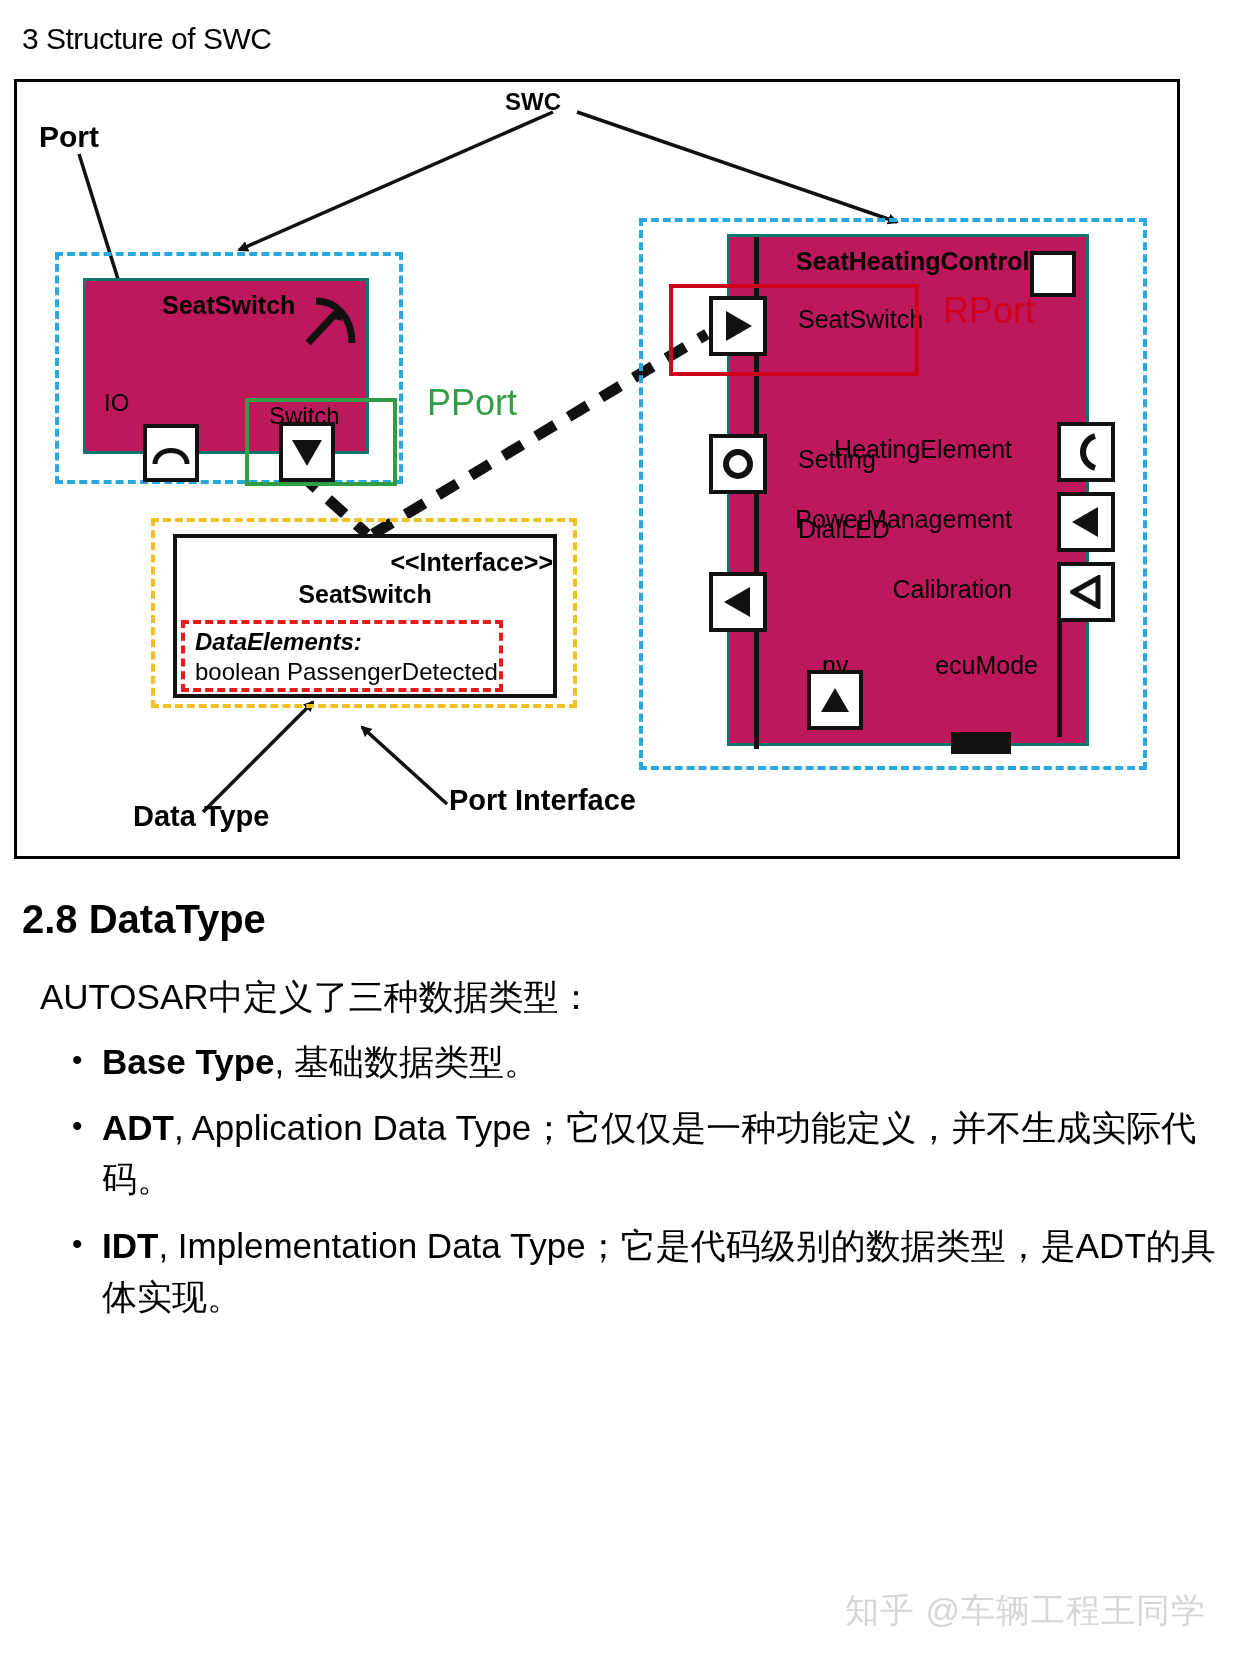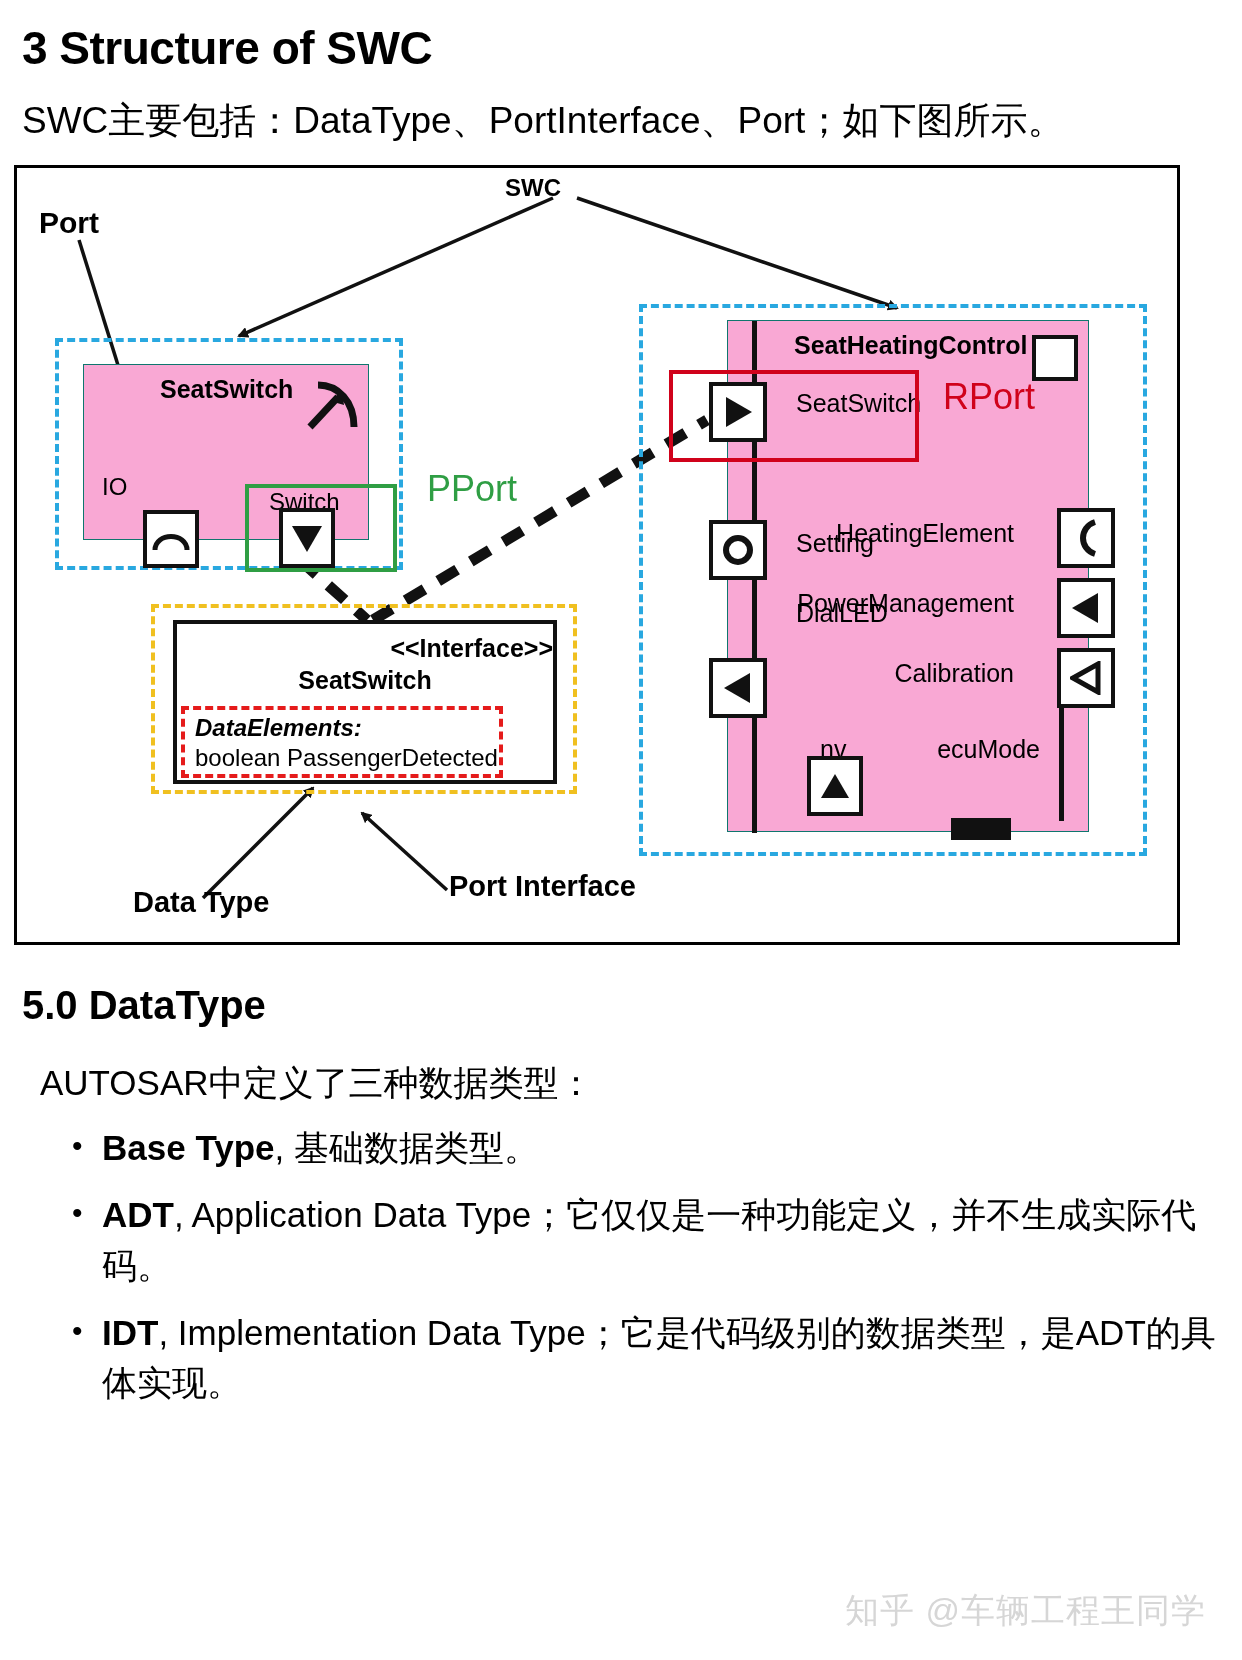--- a/index.html
+++ b/index.html
@@ -18,22 +18,22 @@
   .page {
     position: relative;
     width: 1242px;
     height: 1660px;
     box-sizing: border-box;
     padding: 0 14px;
   }
 
   
   h1.sec-title {
-    font-size: 46px;
-    font-weight: bold;
+    font-size: 30px;
+    font-weight: normal;
     letter-spacing: -0.5px;
     margin: 22px 0 0 8px;
     line-height: 1.15;
   }
   p.sec-intro {
     font-size: 37px;
     margin: 24px 0 0 8px;
     line-height: 1.2;
     white-space: nowrap;
   }
@@ -114,22 +114,22 @@
     box-sizing: border-box;
   }
   .dash-red {
     position: absolute;
     border: 4px dashed #e51b1b;
     box-sizing: border-box;
   }
 
   .comp-box {
     position: absolute;
-    border: 1px solid #0f766e;
-    background: #f9a8d4;
+    border: 3px solid #0f766e;
+    background: #be185d;
     box-sizing: border-box;
   }
   .iface-box {
     position: absolute;
     border: 4px solid #111;
     background: #ffffff;
     box-sizing: border-box;
   }
   .port-sq {
     position: absolute;
@@ -151,21 +151,20 @@
     height: 100%;
     pointer-events: none;
   }
 </style>
 </head>
 <body>
 
 <div class="page">
 
   <h1 class="sec-title">3 Structure of SWC</h1>
-  <p class="sec-intro">SWC主要包括：DataType、PortInterface、Port；如下图所示。</p>
 
   <div class="figure">
 
     <svg class="overlay" viewBox="0 0 1160 774" preserveAspectRatio="none">
       <defs>
         <marker id="ah" markerWidth="11" markerHeight="11" refX="9" refY="5.5" orient="auto" markerUnits="userSpaceOnUse">
           <path d="M0,0 L11,5.5 L0,11 z" fill="#111"></path>
         </marker>
         <marker id="ahb" markerWidth="16" markerHeight="16" refX="13" refY="8" orient="auto" markerUnits="userSpaceOnUse">
           <path d="M0,0 L16,8 L0,16 z" fill="#111"></path>
@@ -296,21 +295,21 @@
     <div class="port-sq" style="left:790px; top:588px; width:56px; height:60px;">
       <svg width="32" height="32" viewBox="0 0 32 32">
         <path d="M16,4 L30,28 L2,28 z" fill="#111"></path>
       </svg>
     </div>
 
     <div class="conn-line" style="left:934px; top:650px; width:60px; height:22px;"></div>
 
   </div>
 
-  <h2 class="sub-title">5.0 DataType</h2>
+  <h2 class="sub-title">2.8 DataType</h2>
   <p class="sub-intro">AUTOSAR中定义了三种数据类型：</p>
 
   <ul class="typelist">
     <li>
       <span class="bullet">•</span>
       <b>Base Type</b><span>, 基础数据类型。</span>
     </li>
     <li>
       <span class="bullet">•</span>
       <b>ADT</b><span>, Application Data Type；它仅仅是一种功能定义，并不生成实际代码。</span>

